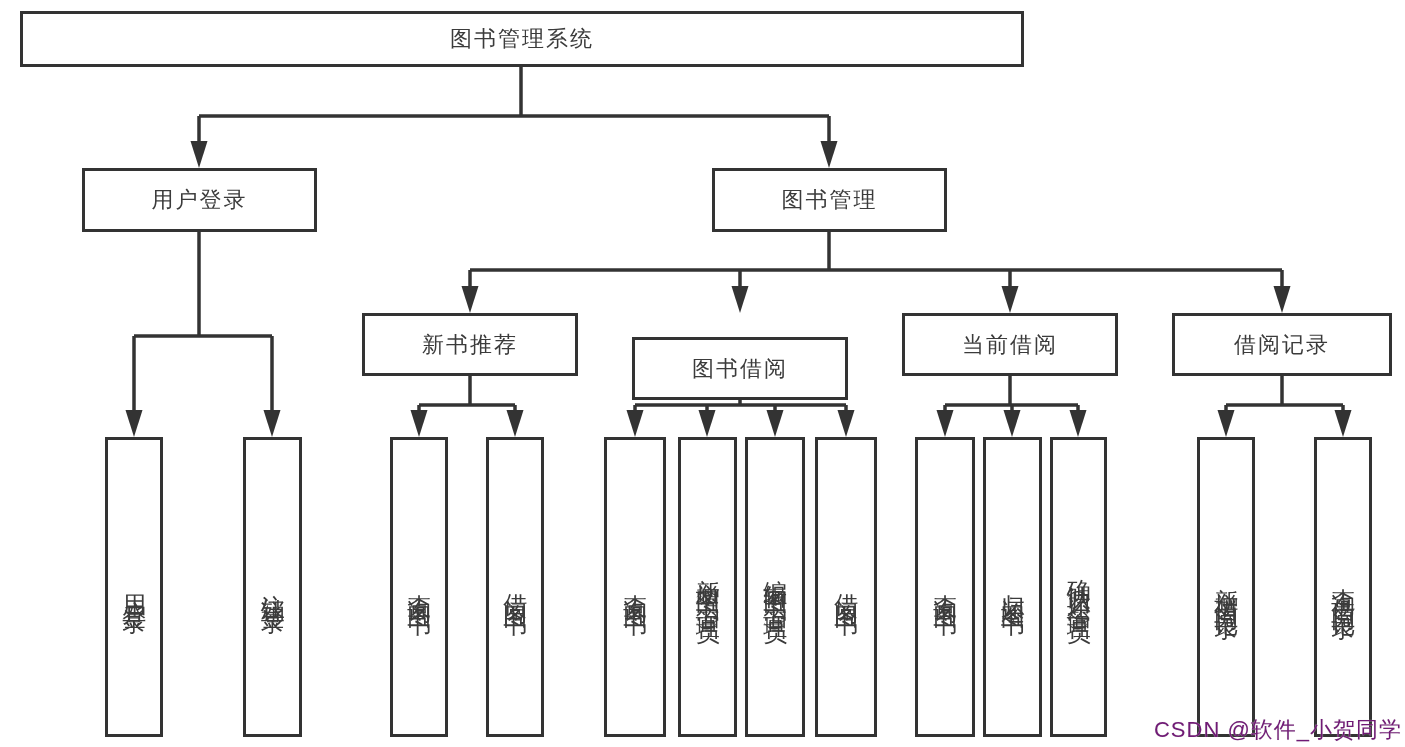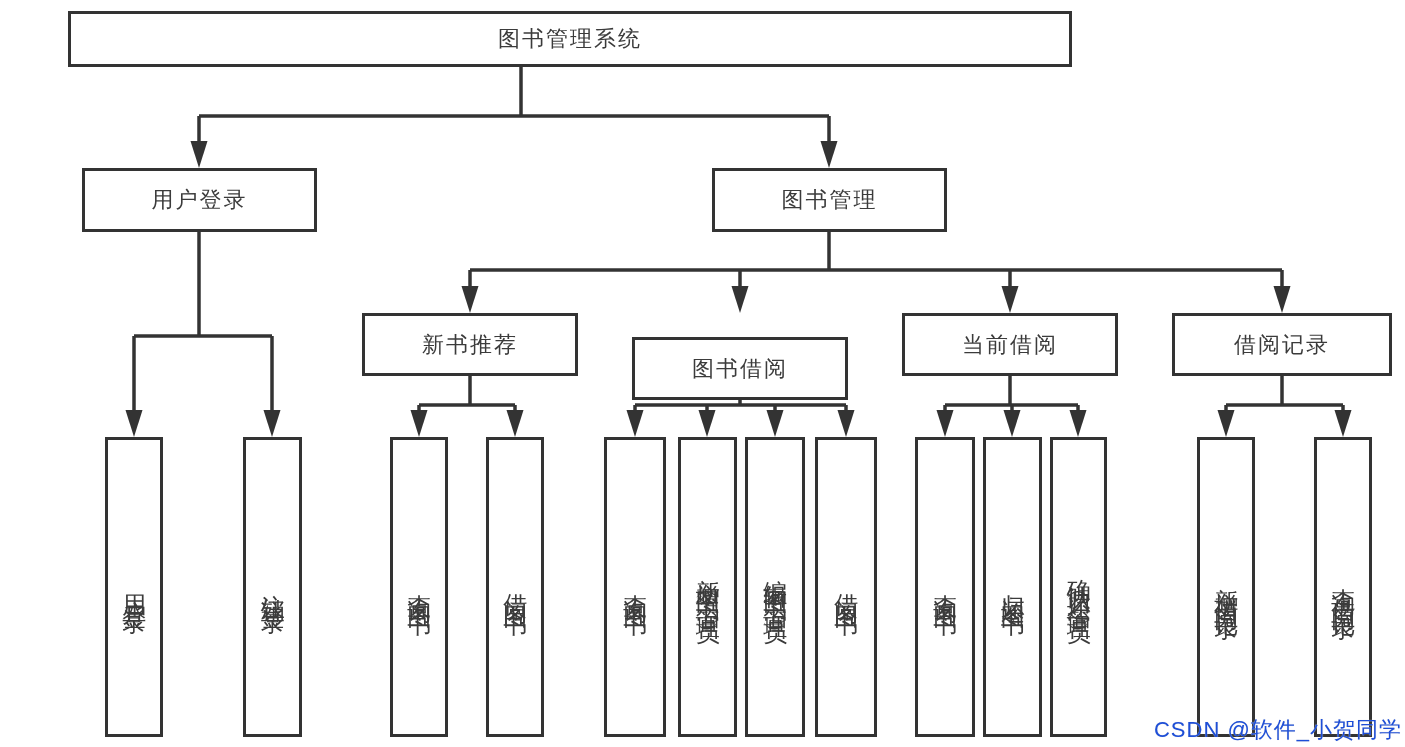--- a/index.html
+++ b/index.html
@@ -32,21 +32,21 @@
     text-orientation:mixed;
     font-size:24px;
     letter-spacing:6px;
     line-height:1.1;
   }
   .watermark{
     position:absolute;
     right:3px;
     bottom:2px;
     z-index:3;
-    color:#1d4ed8;
+    color:#701a75;
     font-size:22px;
     letter-spacing:1px;
     white-space:nowrap;
     text-shadow:0 0 1px #d9d9d9;
   }
 </style>
 </head>
 <body>
 
 <div class="canvas">
@@ -99,21 +99,21 @@
       <line x1="1078" y1="405" x2="1078" y2="416" stroke="#333333" stroke-width="3.5"></line>
       <polygon points="1069.5,410 1086.5,410 1078,437" fill="#333333"></polygon>
       <line x1="1282" y1="376" x2="1282" y2="405" stroke="#333333" stroke-width="3.5"></line>
       <line x1="1226" y1="405" x2="1343" y2="405" stroke="#333333" stroke-width="3.5"></line>
       <line x1="1226" y1="405" x2="1226" y2="416" stroke="#333333" stroke-width="3.5"></line>
       <polygon points="1217.5,410 1234.5,410 1226,437" fill="#333333"></polygon>
       <line x1="1343" y1="405" x2="1343" y2="416" stroke="#333333" stroke-width="3.5"></line>
       <polygon points="1334.5,410 1351.5,410 1343,437" fill="#333333"></polygon>
     </svg>
 
-  <div class="node h" style="left:20px;top:11px;width:1004px;height:56px;margin-left:48px;">
+  <div class="node h" style="left:20px;top:11px;width:1004px;height:56px;">
     <span class="label">图书管理系统</span>
   </div>
 
   <div class="node h" style="left:82px;top:168px;width:235px;height:64px;">
     <span class="label">用户登录</span>
   </div>
   <div class="node h" style="left:362px;top:313px;width:216px;height:63px;">
     <span class="label">新书推荐</span>
   </div>
 

